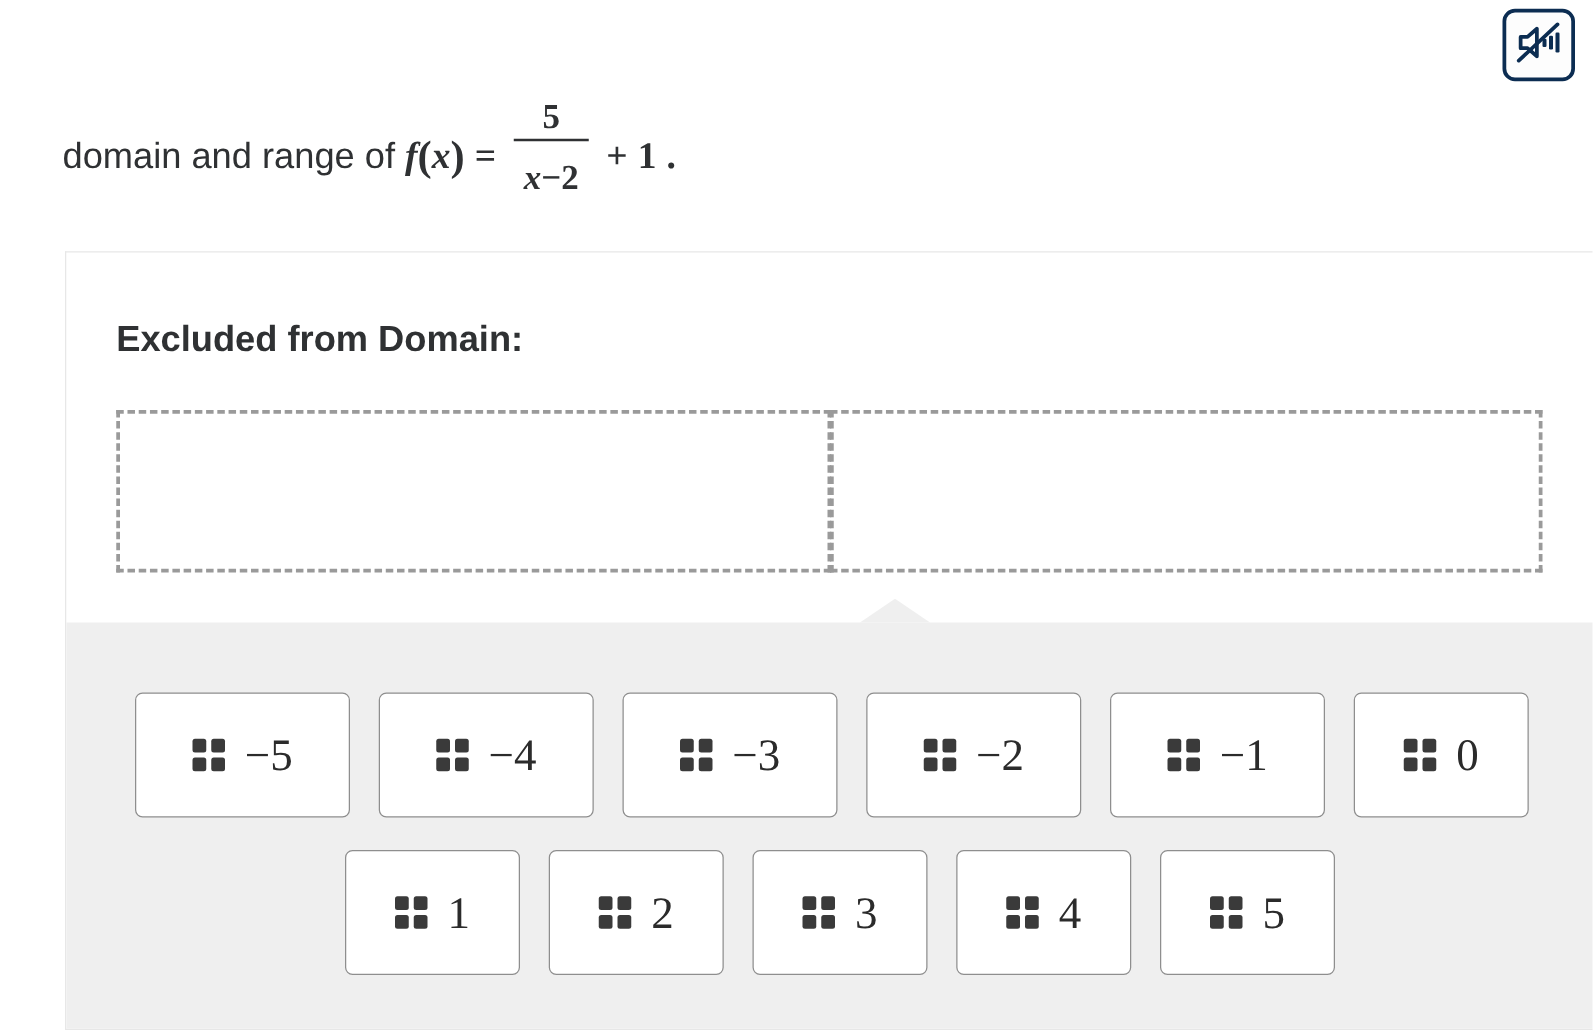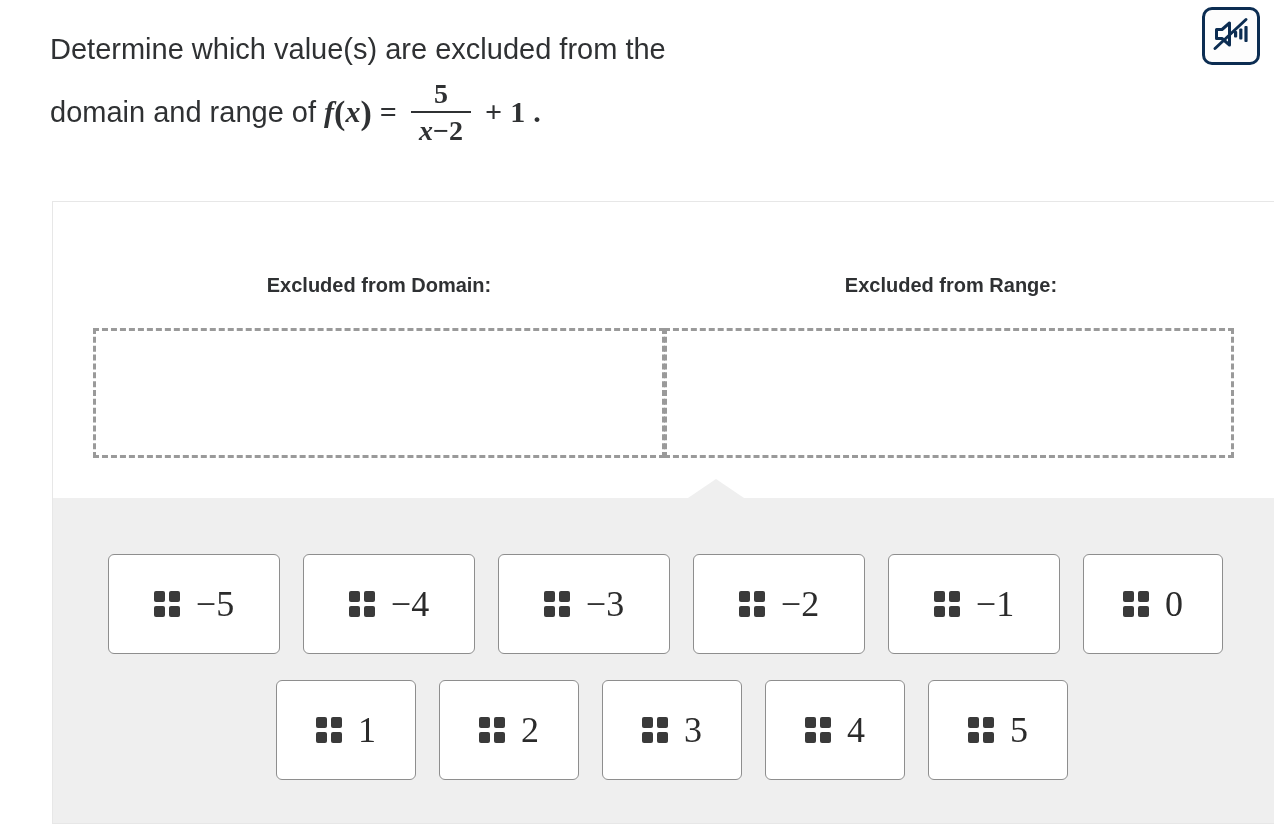--- a/index.html
+++ b/index.html
@@ -75,21 +75,21 @@
     display: block;
     height: 1.6px;
     background: #2f3133;
     margin: 1px 0 1px;
   }
   .frac .den {
     display: block;
     font-family: "Liberation Serif", serif;
     font-size: 28px;
     line-height: 34px;
-    padding: 0 8px;
+    padding: 12px 8px;
     white-space: nowrap;
   }
   .den .v {
     font-style: italic;
   }
   .den .op {
     font-style: normal;
   }
 
   
@@ -125,25 +125,24 @@
 
   #zone-headers {
     position: absolute;
     left: 0;
     top: 0;
     width: 1182px;
     height: 130px;
   }
   .zone-header {
     position: absolute;
-    top: 72px;
-    font-size: 20px;
+    top: 54px;
+    font-size: 29px;
     font-weight: bold;
     color: #2f3133;
-    text-align: center;
   }
   #header-domain { left: 40px;  width: 572px; }
   #header-range  { left: 612px; width: 572px; }
 
   #drop-zones {
     position: absolute;
     left: 40px;
     top: 126px;
     width: 1142px;
     height: 130px;
@@ -223,21 +222,20 @@
     line-height: 1;
     white-space: nowrap;
   }
 </style>
 </head>
 <body>
 
 <div id="prompt-area">
 
   <div id="question-text">
-    <span>Determine which value(s) are excluded from the</span>
     <br>
     <span>domain and range of</span>
     <span class="mathline">
       <span class="mth">f</span><span class="mth mth-up paren">(</span><span class="mth">x</span><span class="mth mth-up paren">)</span>
       <span class="mth mth-up">=</span>
       <span class="frac">
         <span class="num">5</span>
         <span class="bar"></span>
         <span class="den"><span class="v">x</span><span class="op">−</span><span class="op">2</span></span>
       </span>
@@ -257,21 +255,20 @@
         <path d="M3 33.5 L34 4.5" stroke="#0c2d52" stroke-width="3" stroke-linecap="round"></path>
       </svg>
     </span>
   </div>
 </div>
 
 <div id="answer-card">
 
   <div id="zone-headers">
     <div class="zone-header" id="header-domain">Excluded from Domain:</div>
-    <div class="zone-header" id="header-range">Excluded from Range:</div>
   </div>
 
   <div id="drop-zones">
     <div class="drop-zone" id="drop-zone-domain"></div>
     <div class="drop-zone" id="drop-zone-range"></div>
   </div>
 
   <div id="tile-tray">
     <div id="tray-notch"></div>
 

